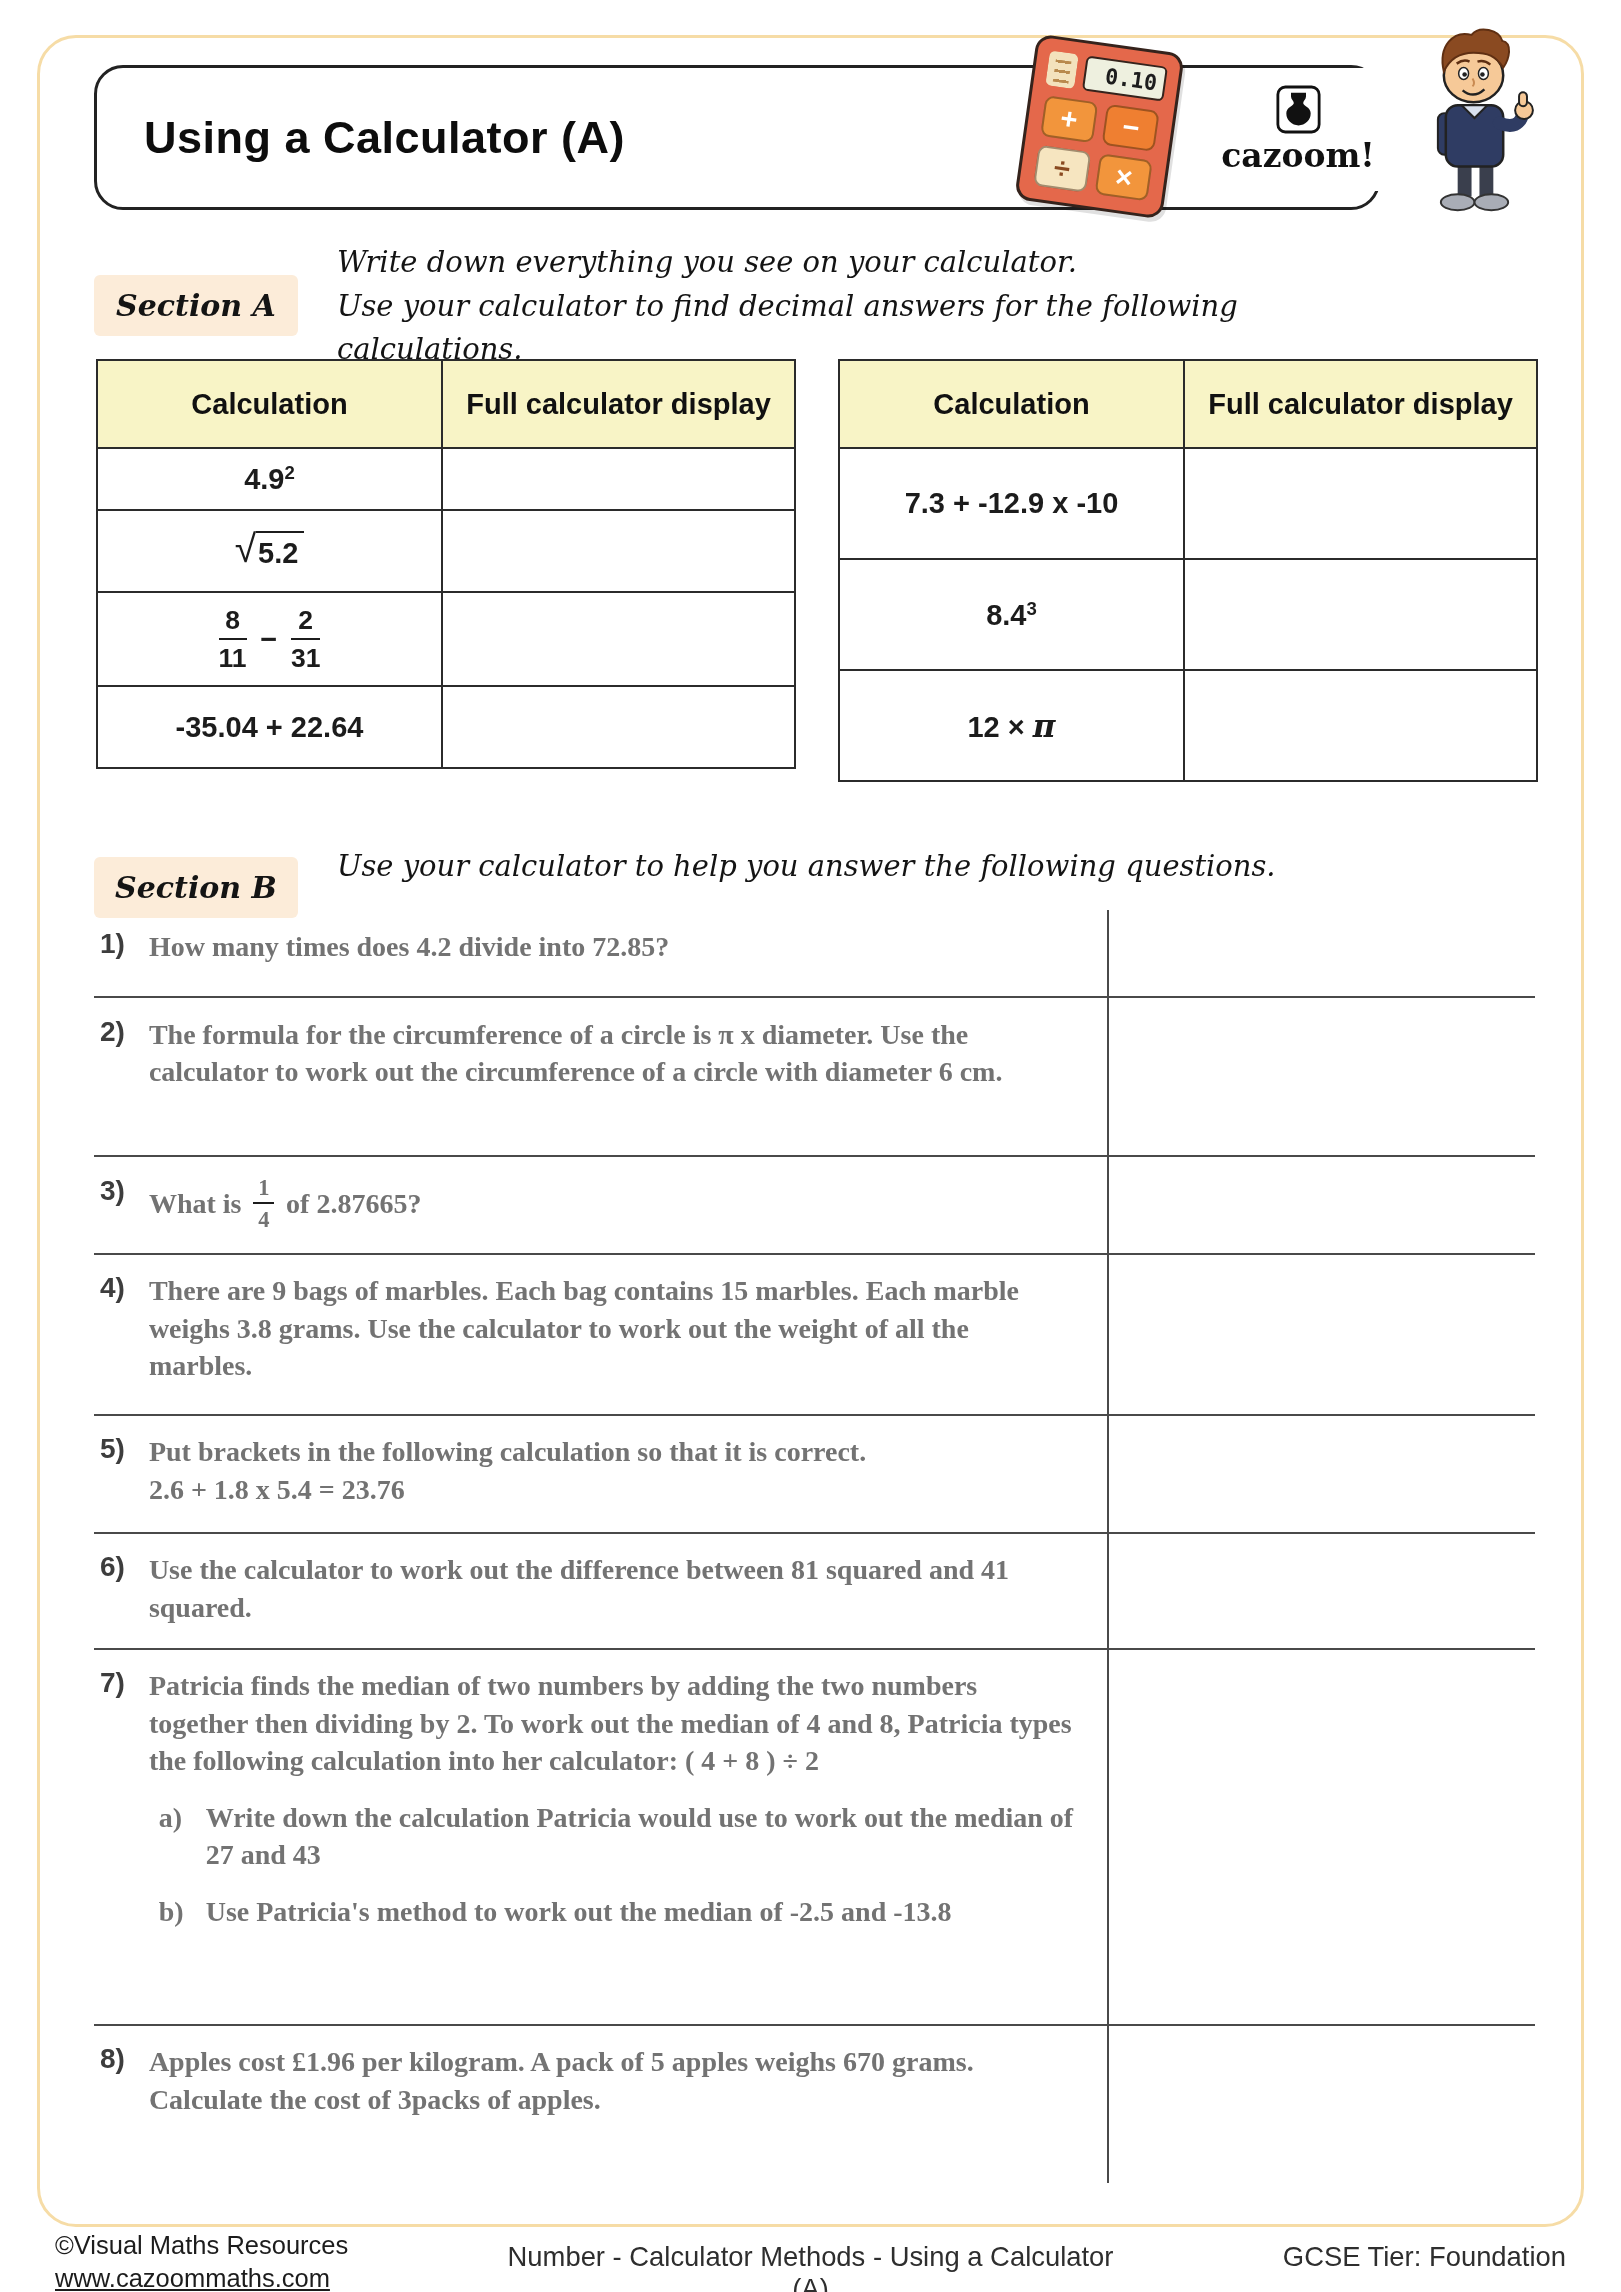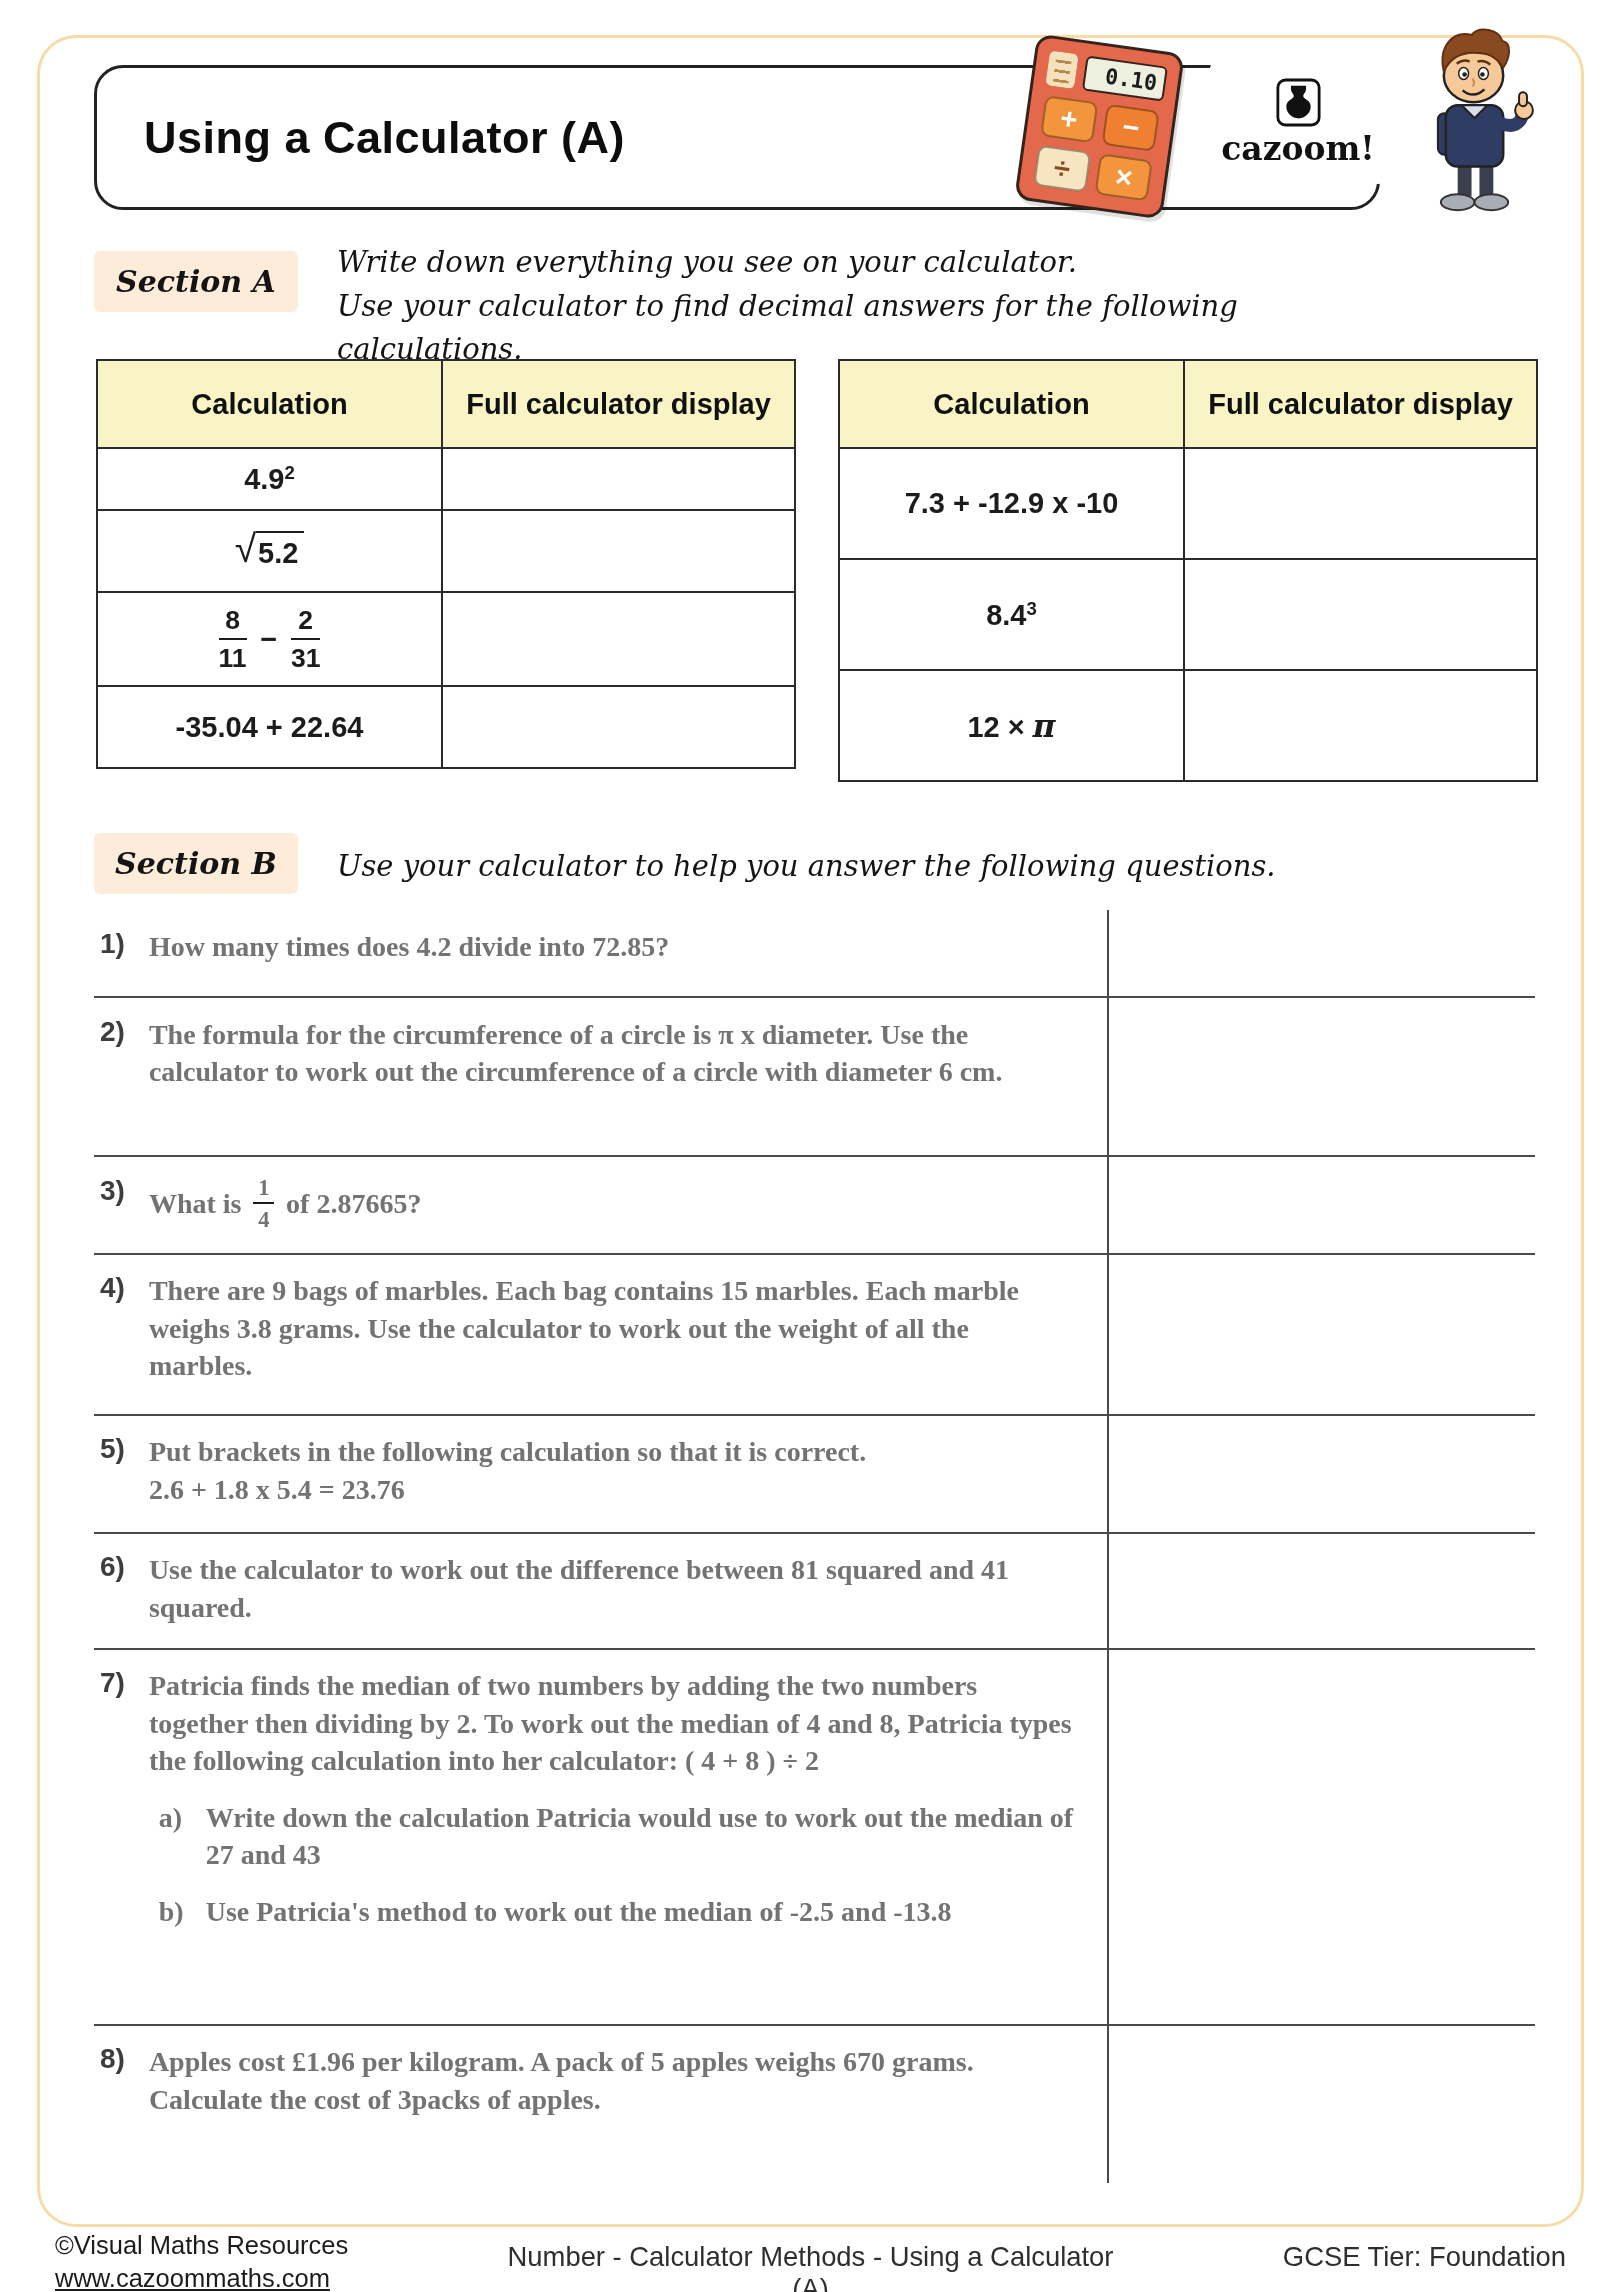--- a/index.html
+++ b/index.html
@@ -41,34 +41,34 @@
   .ckey {
     height: 41px; border-radius: 8.8px; display: flex; align-items: center; justify-content: center;
     font-weight: bold; font-size: 29px; border: 2.9px solid rgba(60,30,10,.45);
   }
   .k-plus  { background: #f2953c; color: #fff; }
   .k-minus { background: #ef7f31; color: #fff; }
   .k-div   { background: #f6e5c0; color: #8a4a21; }
   .k-mul   { background: #f2953c; color: #fff; }
 
   .cazoom {
-    position: absolute; left: 1210px; top: 61px; width: 176px; height: 123px;
+    position: absolute; left: 1210px; top: 68px; width: 176px; height: 123px;
     background: #fff; z-index: 4; display: flex; flex-direction: column;
     align-items: center; justify-content: center; gap: 2px; border-radius: 7.8px;
   }
   .cazoom-text { font-family: "DejaVu Serif", serif; font-weight: bold; font-size: 33px; color: #111; }
 
   .mascot { position: absolute; left: 1396px; top: 25.5px; width: 159px; height: 198px; z-index: 2; }
 
   
   .section-label {
     position: absolute; left: 94px; width: 204px; height: 61px; background: #fcecd9;
     display: flex; align-items: center; justify-content: center;
     font-family: "DejaVu Serif", serif; font-style: italic; font-weight: bold;
-    font-size: 30px; color: #141414; border-radius: 5.9px;
+    font-size: 30px; color: #141414; border-radius: 5.9px; margin-top: 24px;
   }
   .sa { top: 251px; }
   .sb { top: 833px; }
   .instructions {
     position: absolute; font-family: "DejaVu Serif", serif; font-style: italic;
     font-size: 29px; color: #141414; line-height: 1.5;
   }
   .ia { left: 337px; top: 241px; width: 1068px; }
   .ib { left: 337px; top: 845px; width: 1068px; }
 

